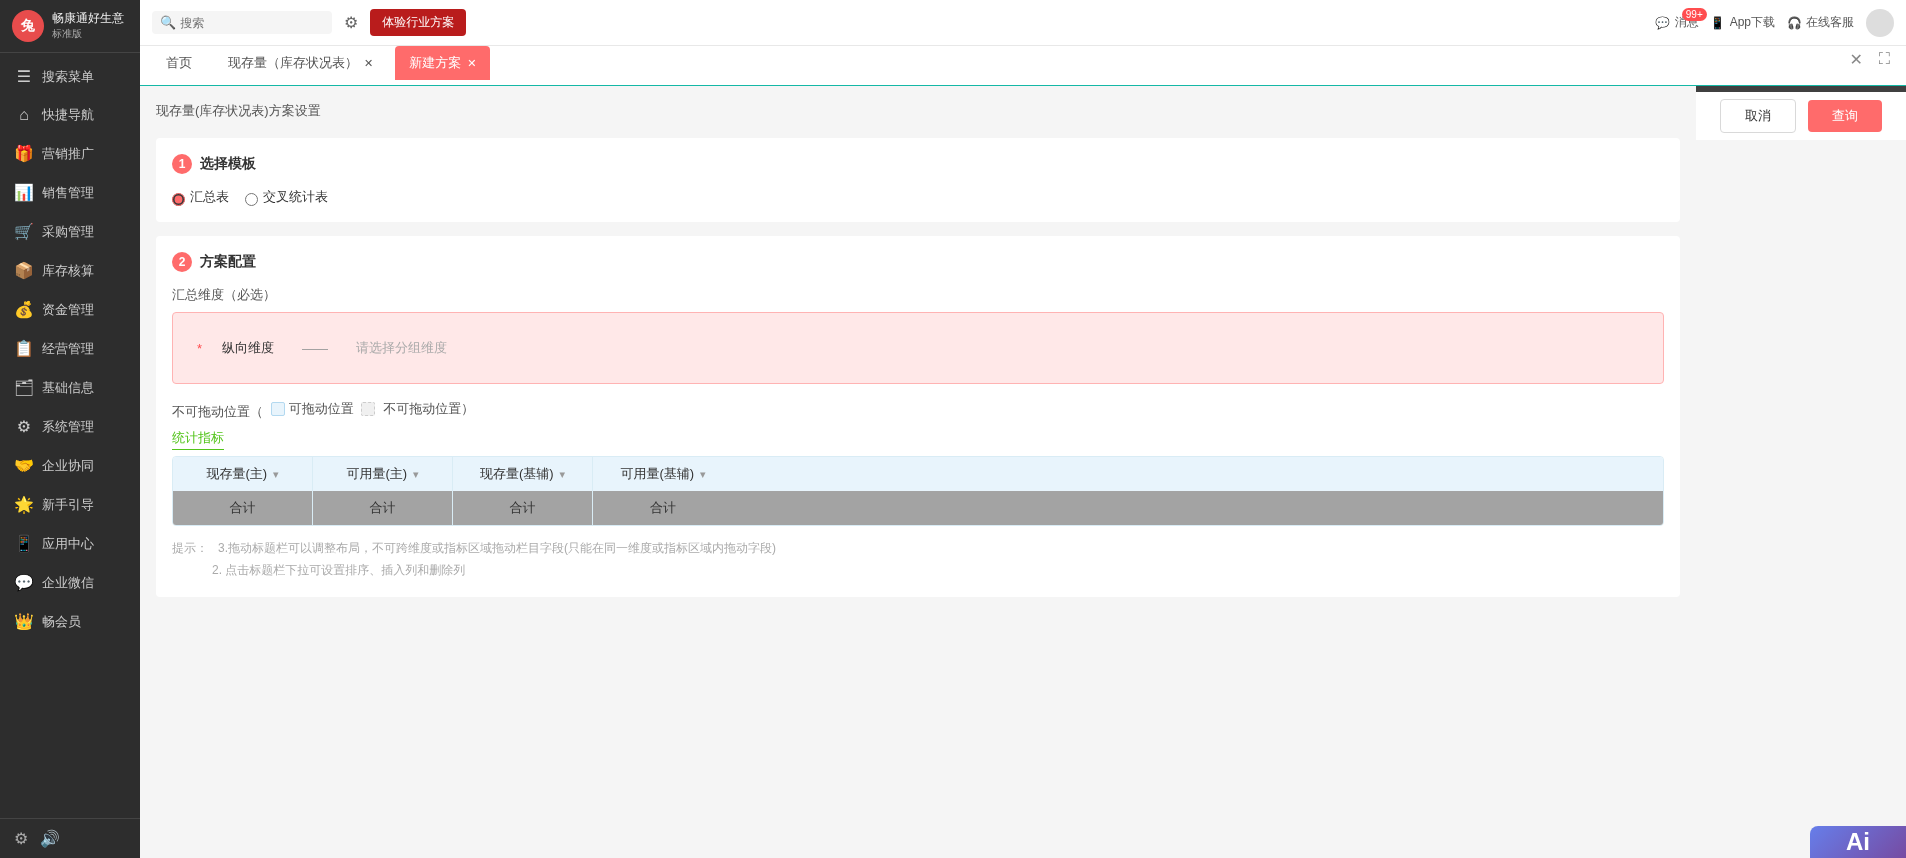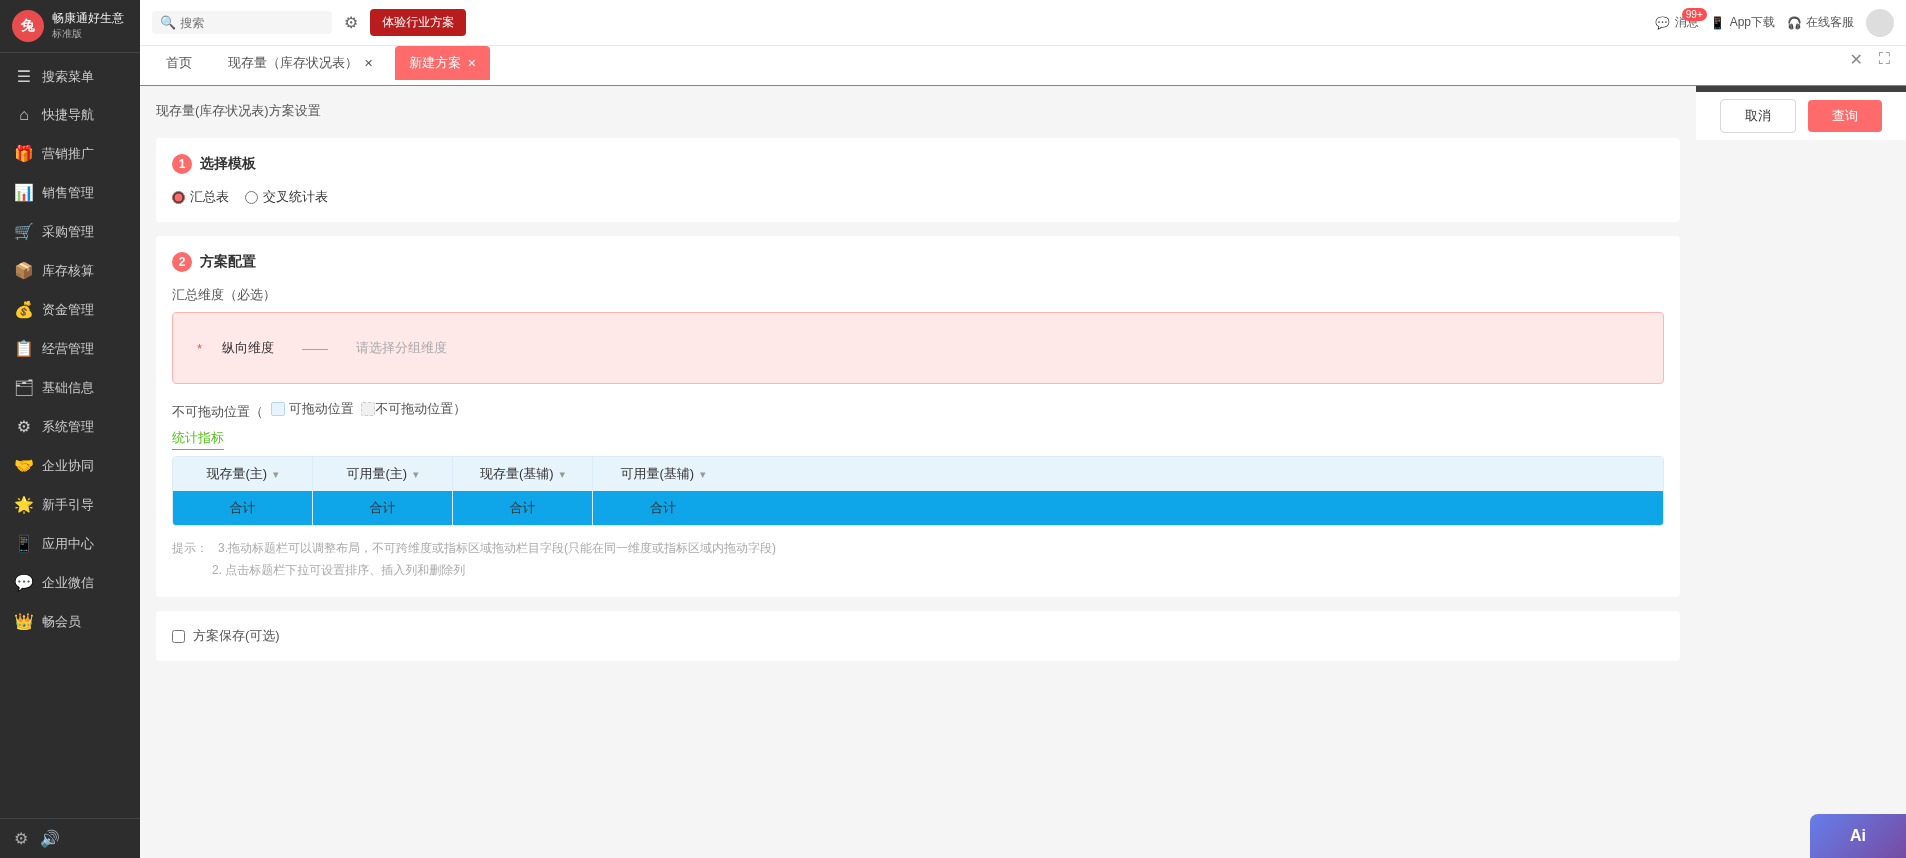--- a/index.html
+++ b/index.html
@@ -99,21 +99,21 @@
     }
     .step-badge {
       background: #ff6b6b; color: white; border-radius: 50%;
       width: 20px; height: 20px; display: flex; align-items: center; justify-content: center;
       font-size: 12px; font-weight: bold; flex-shrink: 0;
     }
     .section-title { font-size: 14px; font-weight: 600; color: #333; }
 
     
     .radio-group { display: flex; align-items: center; gap: 16px; }
-    .radio-item { display: flex; align-items: center; gap: 5px; cursor: pointer; font-size: 13px; color: #333; }
+    .radio-item { display: flex; align-items: flex-end; gap: 5px; cursor: pointer; font-size: 13px; color: #333; }
     .radio-item input[type=radio] { accent-color: #ff6b6b; }
 
     
     .field-label { font-size: 13px; color: #555; margin-bottom: 8px; }
 
     
     .pink-area {
       background: #ffe8e8; border: 1px solid #ffb3b3; border-radius: 4px;
       padding: 20px 24px; display: flex; align-items: center; gap: 16px;
       min-height: 72px;
@@ -126,21 +126,21 @@
     
     .indicators-label { font-size: 13px; color: #555; margin-bottom: 8px; }
 
     .stats-label {
       color: #52c41a; font-size: 13px; border-bottom: 1px solid #52c41a;
       display: inline-block; margin-bottom: 6px; padding-bottom: 2px;
     }
 
     .stats-table { border: 1px solid #d9ecf5; border-radius: 4px; overflow: hidden; width: auto; }
     .stats-table-header { display: flex; background: #e8f4fc; }
-    .stats-table-body { display: flex; background: #0ea5e9; }
+    .stats-table-body { display: flex; background: #a3a3a3; }
     .stats-col {
       min-width: 140px; padding: 8px 12px; text-align: center;
       border-right: 1px solid #d9ecf5; font-size: 13px; color: #333;
       display: flex; align-items: center; justify-content: center; gap: 6px;
     }
     .stats-col:last-child { border-right: none; }
     .stats-col-body {
       min-width: 140px; padding: 8px 12px; text-align: center;
       border-right: 1px solid #d9ecf5; font-size: 13px; color: #333;
     }
@@ -166,22 +166,22 @@
     }
     .btn-query {
       background: #ff6b6b; color: white; border: none;
       border-radius: 4px; padding: 7px 24px; font-size: 13px; cursor: pointer;
     }
 
     
     .ai-badge {
       position: fixed; bottom: 0; right: 0;
       background: linear-gradient(135deg, #667eea, #764ba2);
-      color: white; font-size: 16px; font-weight: bold;
-      width: 96px; height: 44px; display: flex; align-items: center; justify-content: center;
+      color: white; font-size: 24px; font-weight: bold;
+      width: 96px; height: 32px; display: flex; align-items: center; justify-content: center;
       border-radius: 8px 0 0 0; cursor: pointer;
     }
   </style>
 </head>
 <body>
 
 <div class="sidebar">
   <div class="sidebar-logo">
     <div class="sidebar-logo-icon">兔</div>
     <div>
@@ -338,21 +338,21 @@
           <span class="pink-placeholder">请选择分组维度</span>
         </div>
 
         <div style="margin-top:16px;">
           <div class="indicators-label">
             <span>不可拖动位置（</span>
             <span style="display:inline-flex;align-items:center;gap:4px;margin:0 4px;">
               <span style="display:inline-block;width:14px;height:14px;background:#e8f4fc;border:1px solid #b3d9f0;border-radius:2px;"></span>
               <span>可拖动位置</span>
             </span>
-            <span style="display:inline-flex;align-items:center;gap:0;">
+            <span style="display:inline-flex;align-items:center;gap:8px;">
               <span style="display:inline-block;width:14px;height:14px;background:#f0f0f0;border:1px dashed #ccc;border-radius:2px;"></span>
               <span>不可拖动位置）</span>
             </span>
           </div>
 
           <div>
             <div class="stats-label">统计指标</div>
             <div class="stats-table">
               <div class="stats-table-header">
                 <div class="stats-col">
@@ -382,26 +382,20 @@
           </div>
 
           <div class="tips">
             <span>提示：&nbsp;&nbsp;</span>
             <span>3.拖动标题栏可以调整布局，不可跨维度或指标区域拖动栏目字段(只能在同一维度或指标区域内拖动字段)</span><br>
             <span style="margin-left:40px;">2. 点击标题栏下拉可设置排序、插入列和删除列</span>
           </div>
         </div>
       </div>
 
-      <div class="section-card">
-        <label class="save-row">
-          <input type="checkbox" style="">
-          <span>方案保存(可选)</span>
-        </label>
-      </div>
 
     </div>
 
     <div class="footer-bar">
       <button class="btn-cancel">取消</button>
       <button class="btn-query">查询</button>
     </div>
   </div>
 </div>
 

